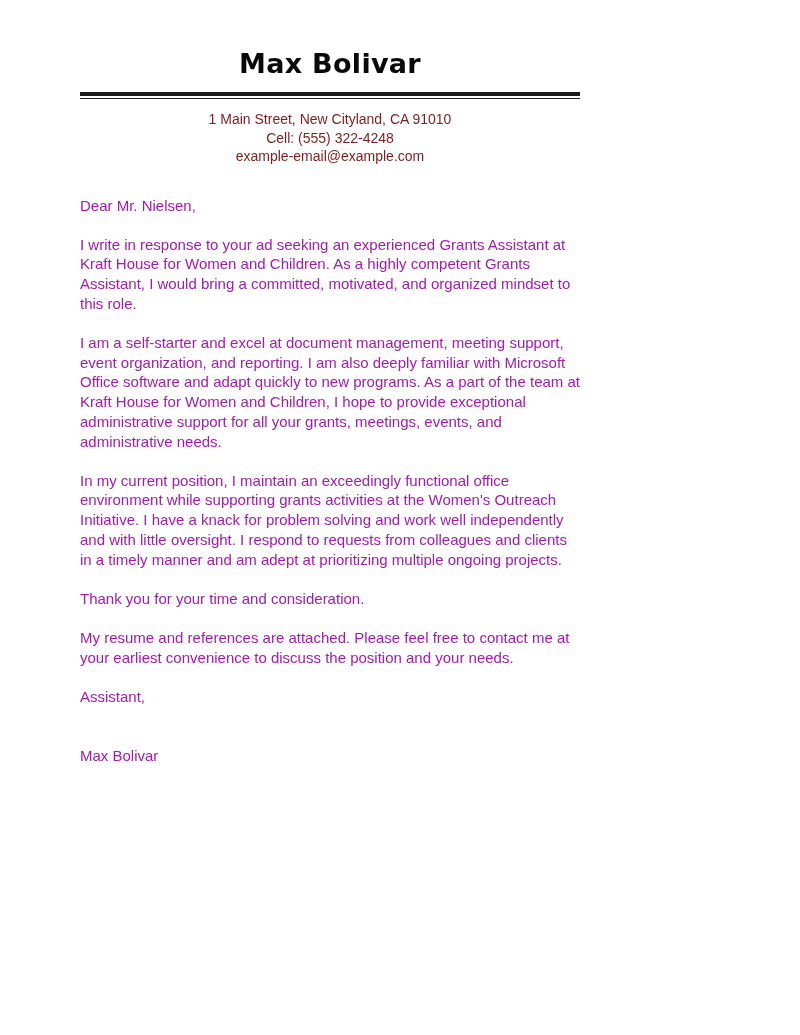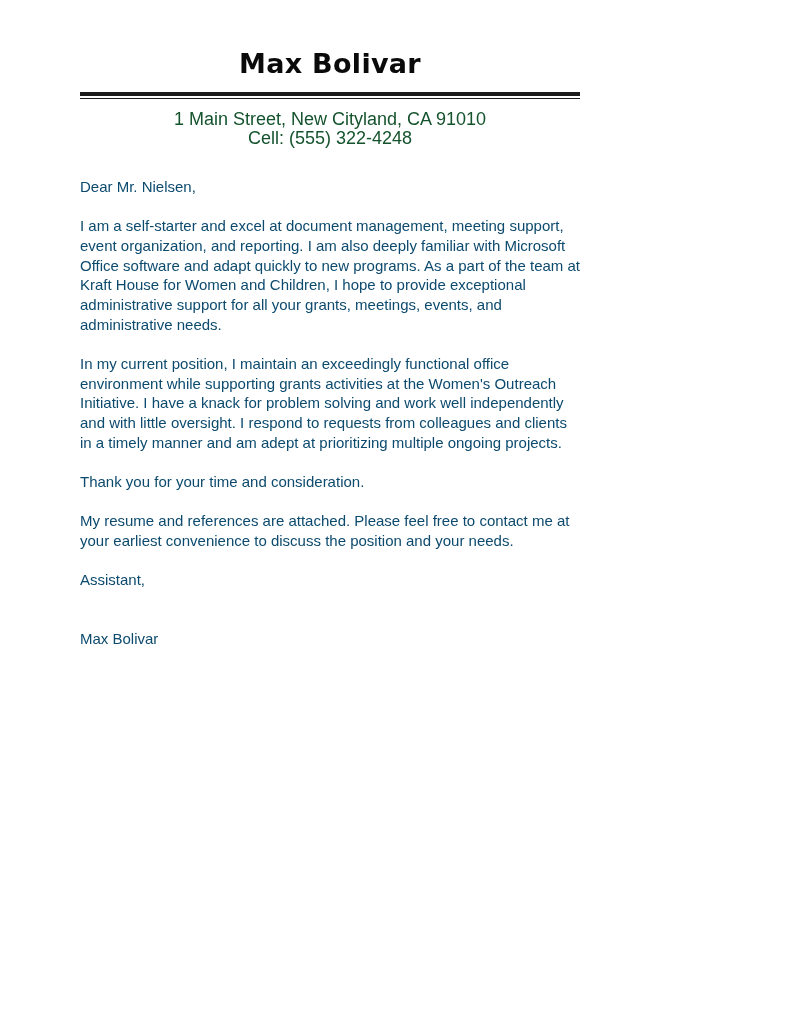--- a/index.html
+++ b/index.html
@@ -26,54 +26,56 @@
     margin-bottom: 13px;
   }
   .header-divider {
     border-top: 4px solid #1c1c1c;
     border-bottom: 1px solid #1c1c1c;
     height: 7px;
     margin-bottom: 11px;
   }
   .contact-info {
     text-align: center;
-    font-size: 18px;
+    font-size: 14px;
     line-height: 18.5px;
-    color: #14532d;
+    color: #7f1d1d;
   }
   .letter-body {
     margin-top: 30px;
   }
   .letter-body p {
     font-size: 15px;
     line-height: 19.7px;
     margin-bottom: 19.5px;
-    color: #0c4a6e;
+    color: #a21caf;
   }
   .letter-body p.salutation { margin-bottom: 19.5px; }
   .letter-body p.closing { margin-bottom: 0; }
   .letter-body p.signature { margin-top: 39px; }
 </style>
 </head>
 <body>
 
 <div class="page">
 
   <h1 class="letter-name">Max Bolivar</h1>
 
   <div class="header-divider"></div>
 
   <div class="contact-info">
     <div>1 Main Street, New Cityland, CA 91010</div>
     <div>Cell: (555) 322-4248</div>
+    <div>example-email@example.com</div>
   </div>
 
   <div class="letter-body">
     <p class="salutation">Dear Mr. Nielsen,</p>
 
+    <p>I write in response to your ad seeking an experienced Grants Assistant at Kraft House for Women and Children. As a highly competent Grants Assistant, I would bring a committed, motivated, and organized mindset to this role.</p>
 
     <p>I am a self-starter and excel at document management, meeting support, event organization, and reporting. I am also deeply familiar with Microsoft Office software and adapt quickly to new programs. As a part of the team at Kraft House for Women and Children, I hope to provide exceptional administrative support for all your grants, meetings, events, and administrative needs.</p>
 
     <p>In my current position, I maintain an exceedingly functional office environment while supporting grants activities at the Women's Outreach Initiative. I have a knack for problem solving and work well independently and with little oversight. I respond to requests from colleagues and clients in a timely manner and am adept at prioritizing multiple ongoing projects.</p>
 
     <p>Thank you for your time and consideration.</p>
 
     <p>My resume and references are attached. Please feel free to contact me at your earliest convenience to discuss the position and your needs.</p>
 
     <p class="closing">Assistant,</p>

